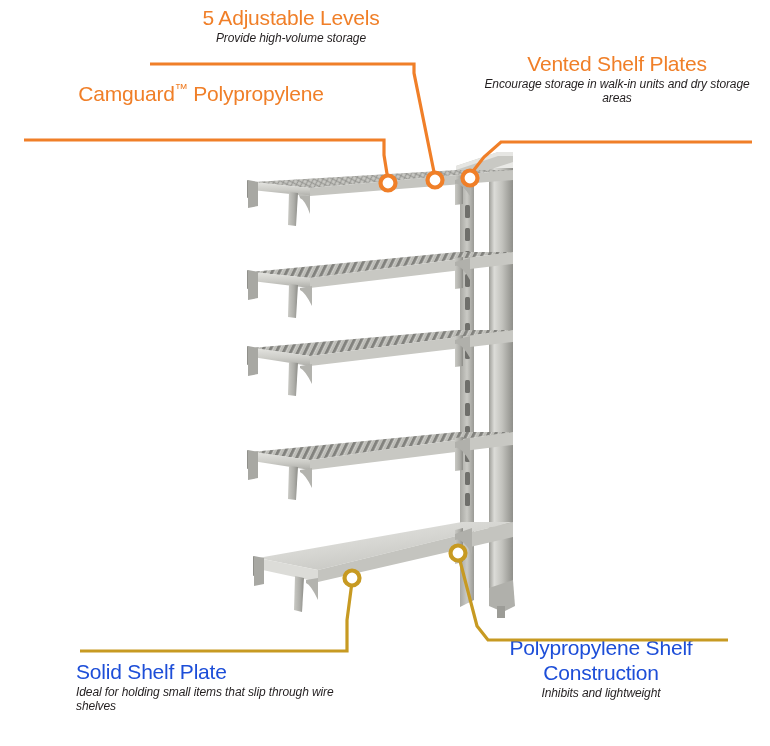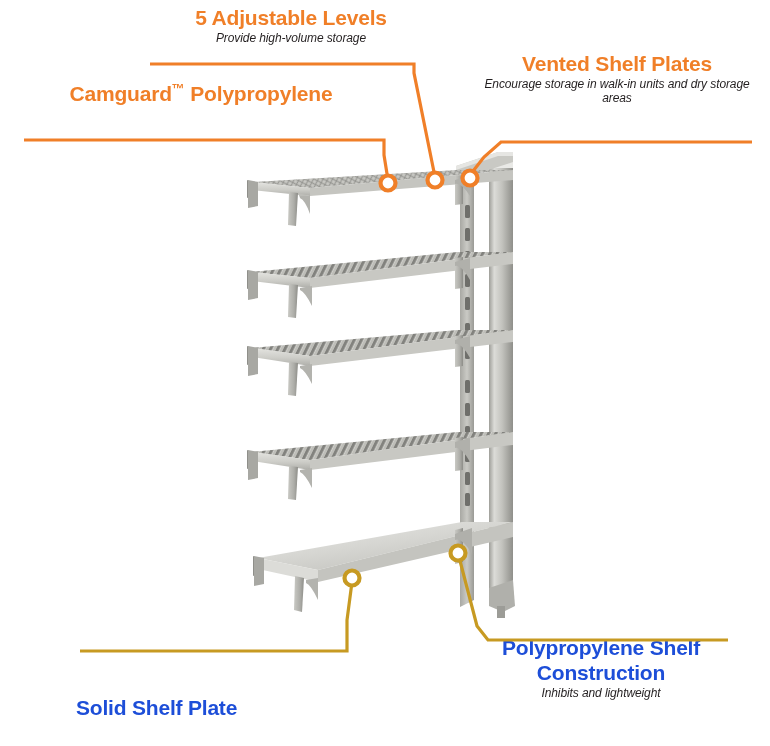--- a/index.html
+++ b/index.html
@@ -19,21 +19,21 @@
     background: #ffffff;
     overflow: hidden;
   }
 
   
   .callout {
     position: absolute;
     line-height: 1.18;
   }
   .callout .c-title {
-    font-weight: bold;
+    font-weight: normal;
     font-size: 21px;
     letter-spacing: -0.2px;
     white-space: nowrap;
   }
   .callout .c-title.wrap { white-space: normal; }
   .callout .c-body {
     font-size: 12px;
     color: #231f20;
     letter-spacing: -0.1px;
     white-space: nowrap;
@@ -49,21 +49,21 @@
   .sup {
     font-size: 0.62em;
     vertical-align: super;
     line-height: 0;
   }
 
   
   #co-levels    { left: 148px; top: 6px;   width: 286px; }
   #co-camguard  { left: 18px;  top: 82px;  width: 366px; }
   #co-vented    { left: 478px; top: 52px;  width: 278px; text-align: center; }
-  #co-solid     { left: 76px;  top: 696px; width: 290px; }
+  #co-solid     { left: 76px;  top: 660px; width: 290px; }
   #co-polyprop  { left: 470px; top: 636px; width: 262px; }
 
   
   #lines, #product {
     position: absolute;
     left: 0; top: 0;
     width: 770px; height: 746px;
   }
   #product { z-index: 1; }
   #lines   { z-index: 3; pointer-events: none; }
@@ -270,20 +270,21 @@
     <div class="c-title"><span>Camguard</span><span class="sup">™</span><span> Polypropylene</span></div>
   </div>
 
   <div class="callout orange align-center" id="co-vented">
     <div class="c-title">Vented Shelf Plates</div>
     <div class="c-body wrap">Encourage storage in walk-in units and dry storage areas</div>
   </div>
 
   <div class="callout gold align-left" id="co-solid">
     <div class="c-title">Solid Shelf Plate</div>
+    <div class="c-body wrap">Ideal for holding small items that slip through wire shelves</div>
   </div>
 
   <div class="callout gold align-center" id="co-polyprop">
     <div class="c-title wrap">Polypropylene Shelf Construction</div>
     <div class="c-body">Inhibits and lightweight</div>
   </div>
 
 </div>
 
 </body></html>

